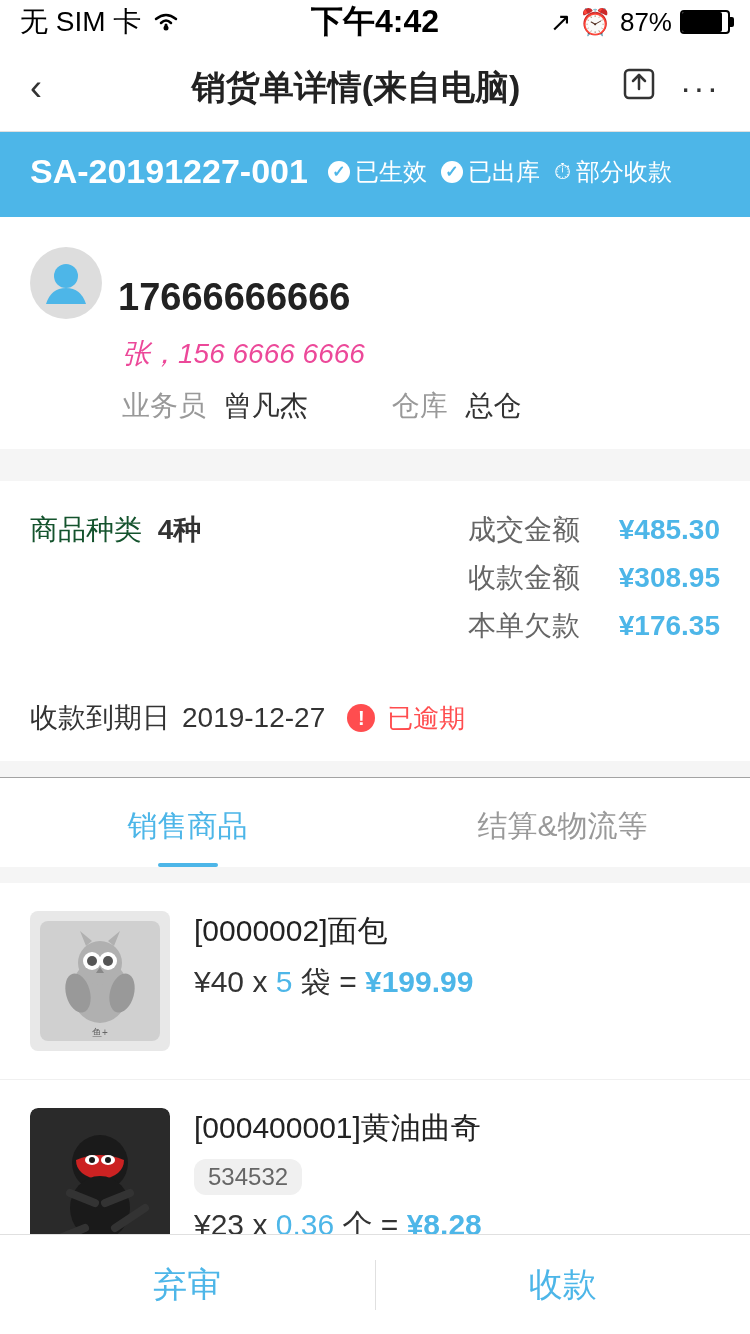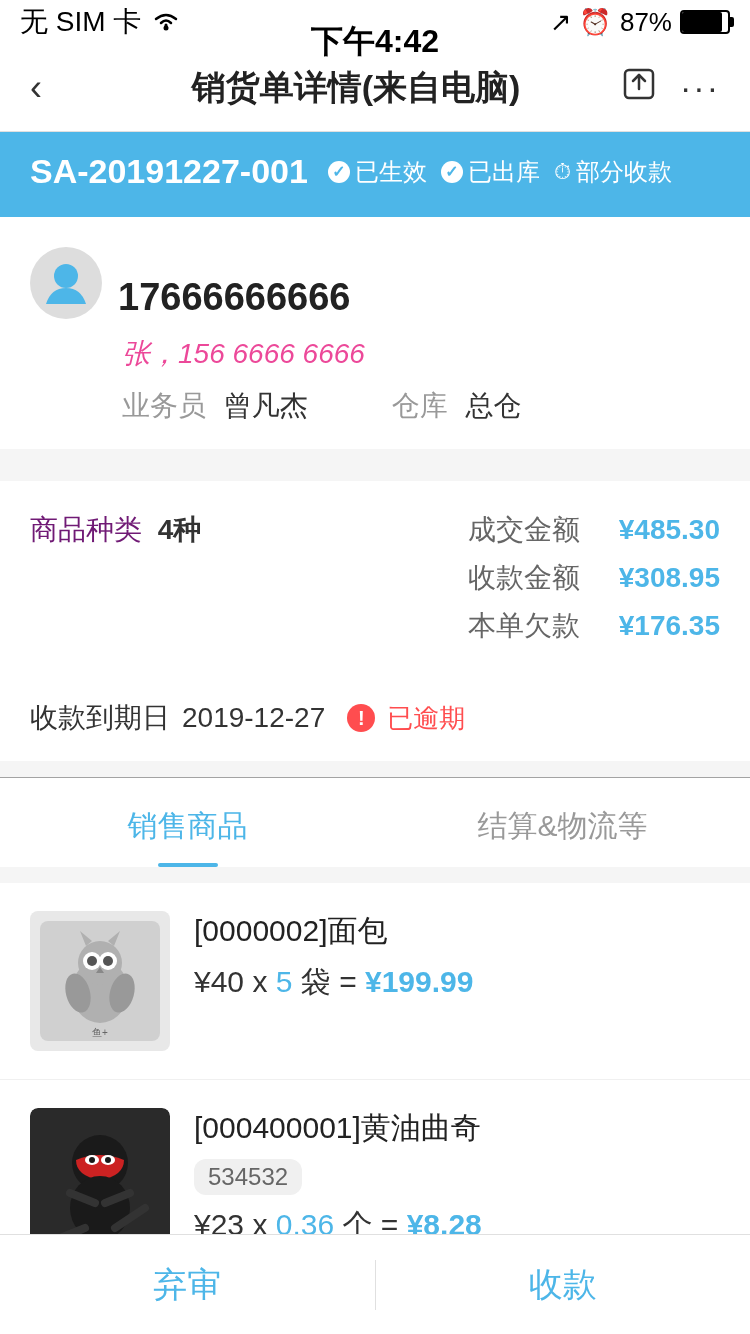--- a/index.html
+++ b/index.html
@@ -31,21 +31,21 @@
       align-items: center;
       gap: 10px;
     }
     .status-time {
       font-size: 32px;
       font-weight: 600;
       color: #000;
       position: absolute;
       left: 50%;
       transform: translateX(-50%);
-      top: 20px;
+      top: 0;
     }
     .status-right {
       display: flex;
       align-items: center;
       gap: 8px;
       font-size: 26px;
     }
     .battery-icon {
       width: 50px;
       height: 24px;
@@ -228,21 +228,21 @@
     .stats-left {
       display: flex;
       flex-direction: column;
     }
     .stat-row {
       font-size: 28px;
       color: #666;
       margin-bottom: 6px;
     }
     .stat-label {
-      color: #701a75;
+      color: #14532d;
       text-align: center;
     }
     .stat-val {
       color: #333;
       font-weight: 600;
       margin-left: 8px;
     }
     .stats-right {
       display: flex;
       flex-direction: column;

